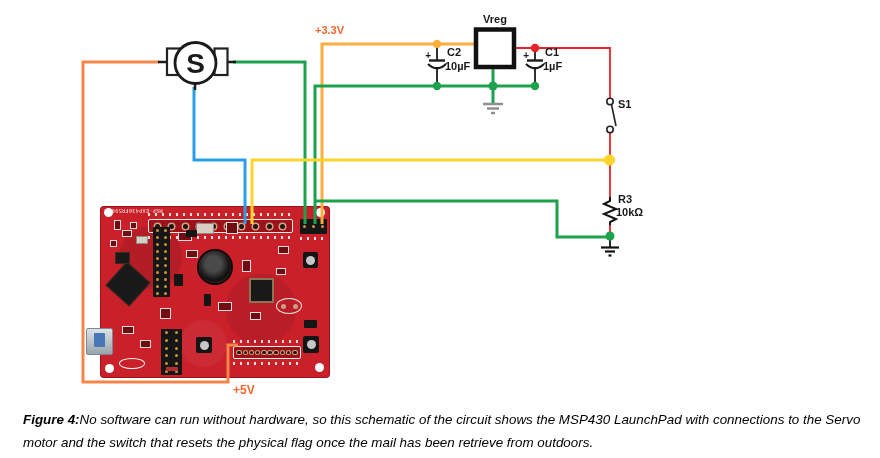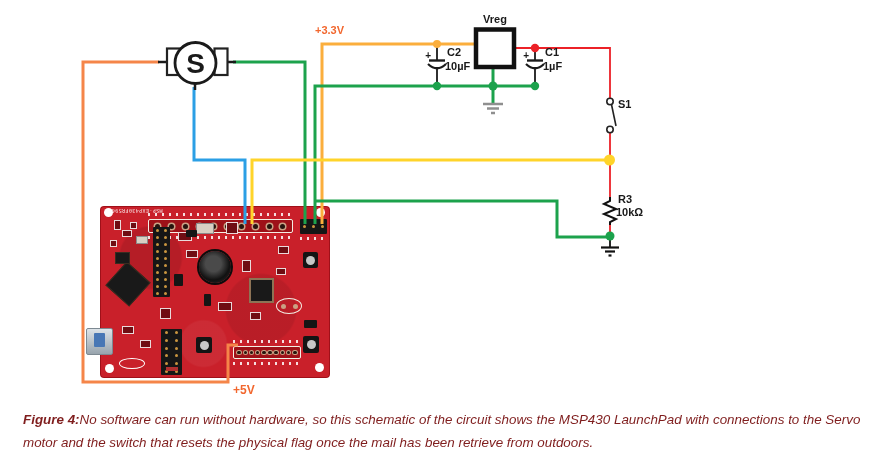--- a/index.html
+++ b/index.html
@@ -39,21 +39,21 @@
         letter-spacing:.4px;transform:rotate(180deg);opacity:.9;white-space:nowrap;}
   .redstripe{position:absolute;background:#b03030;}
   
   .schem{position:absolute;left:0;top:0;z-index:5;pointer-events:none;}
   .lbl{font:700 11px "Liberation Sans",sans-serif;fill:#1a1a1a;}
   .lblo{font:700 11px "Liberation Sans",sans-serif;fill:#f2672e;}
   .lblo2{font:700 12px "Liberation Sans",sans-serif;fill:#f2672e;}
   .servoS{font:600 28px "Liberation Sans",sans-serif;fill:#1a1a1a;}
   
   .caption{position:absolute;left:23px;top:408px;width:840px;z-index:2;
-           font:italic 13.4px "Liberation Sans",sans-serif;color:#7f1d1d;line-height:1.72;}
+           font:italic 13.4px "Liberation Sans",sans-serif;color:#000000;line-height:1.72;}
   .caption .cap-b{font-weight:700;}
 </style>
 </head>
 <body>
 
 <div class="canvas">
 
   <div class="board">
     <div class="silk">MSP-EXP430FR5969</div>
     <div class="hole" style="left:4px;top:2px;"></div>

